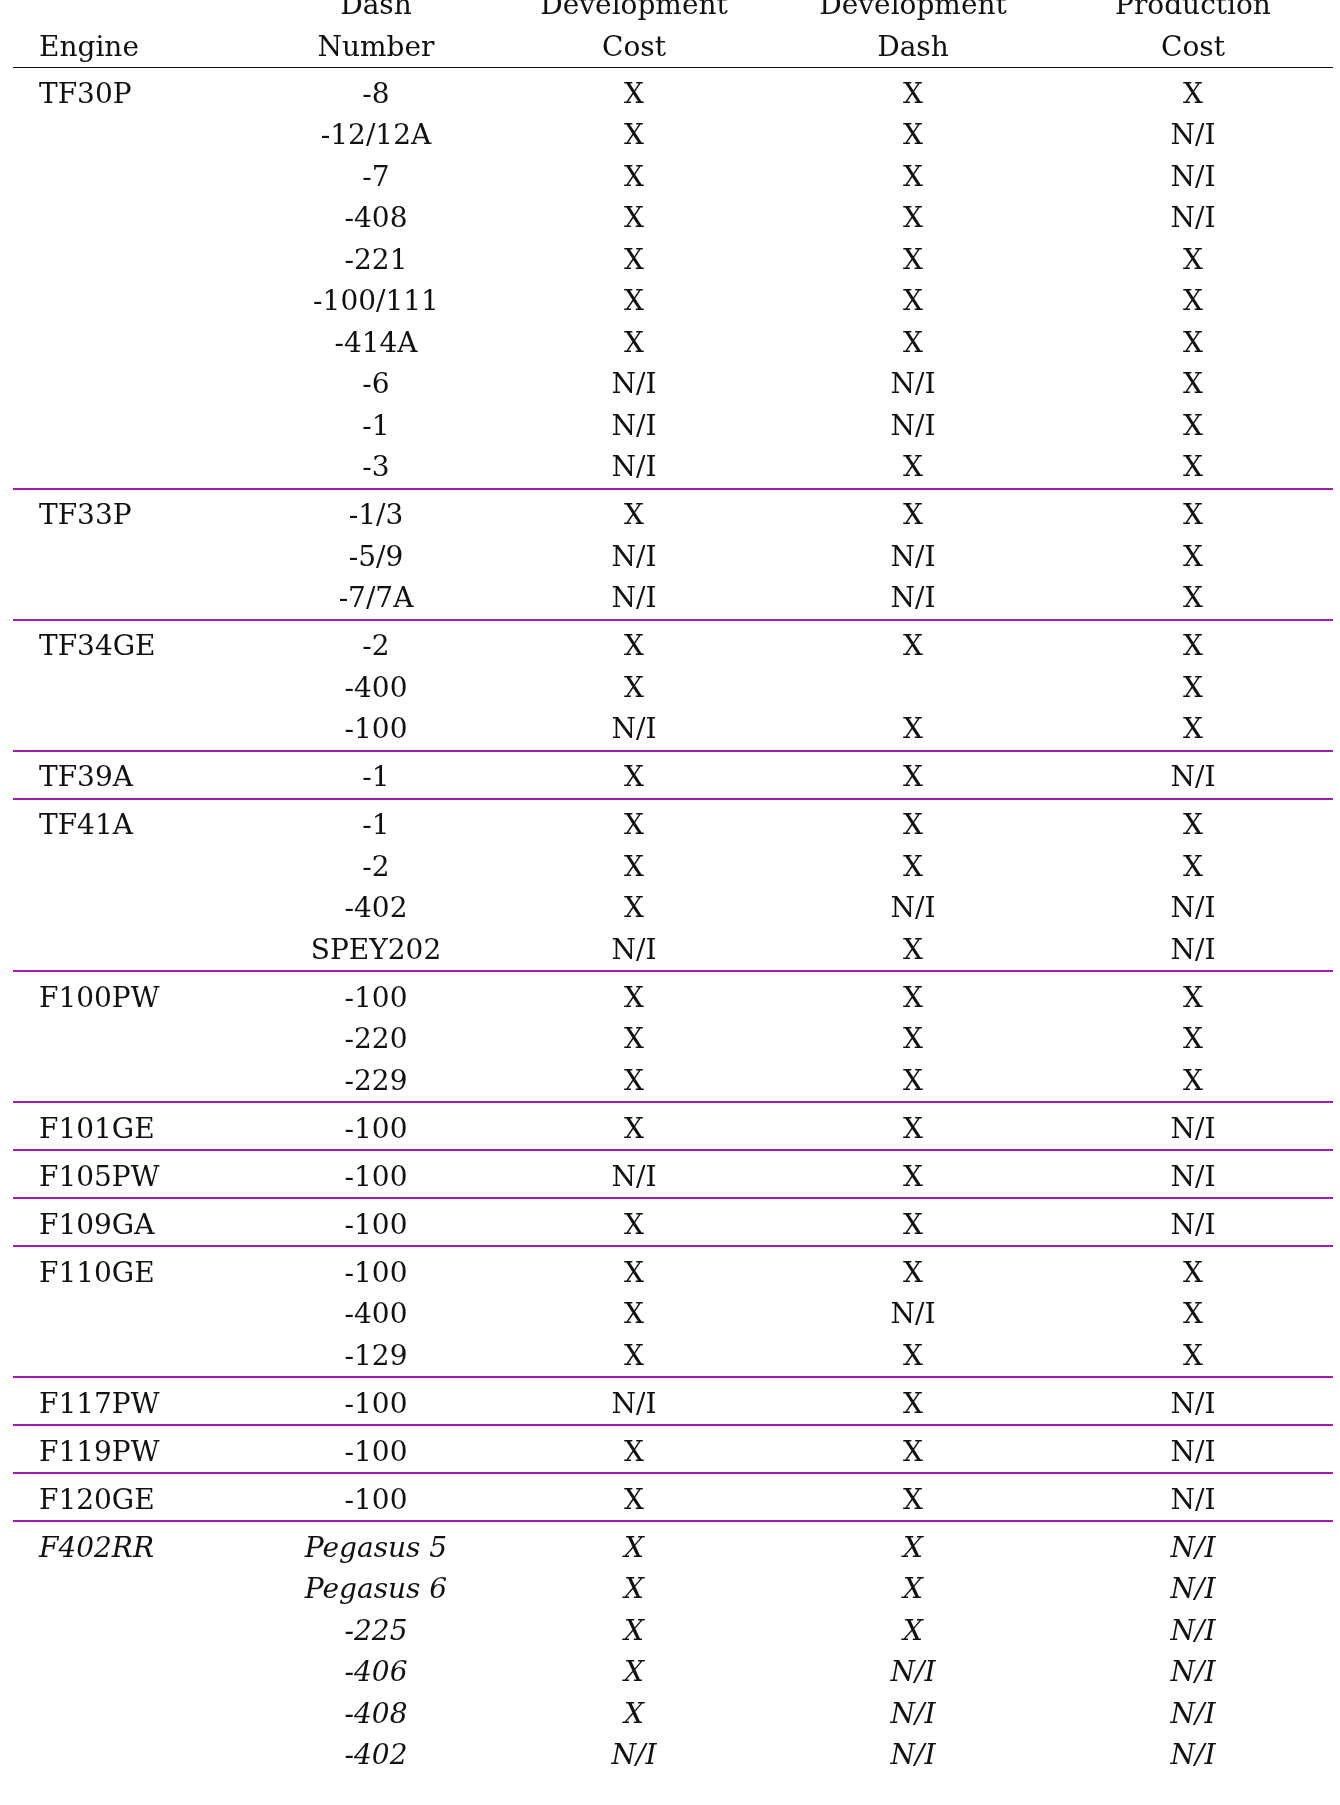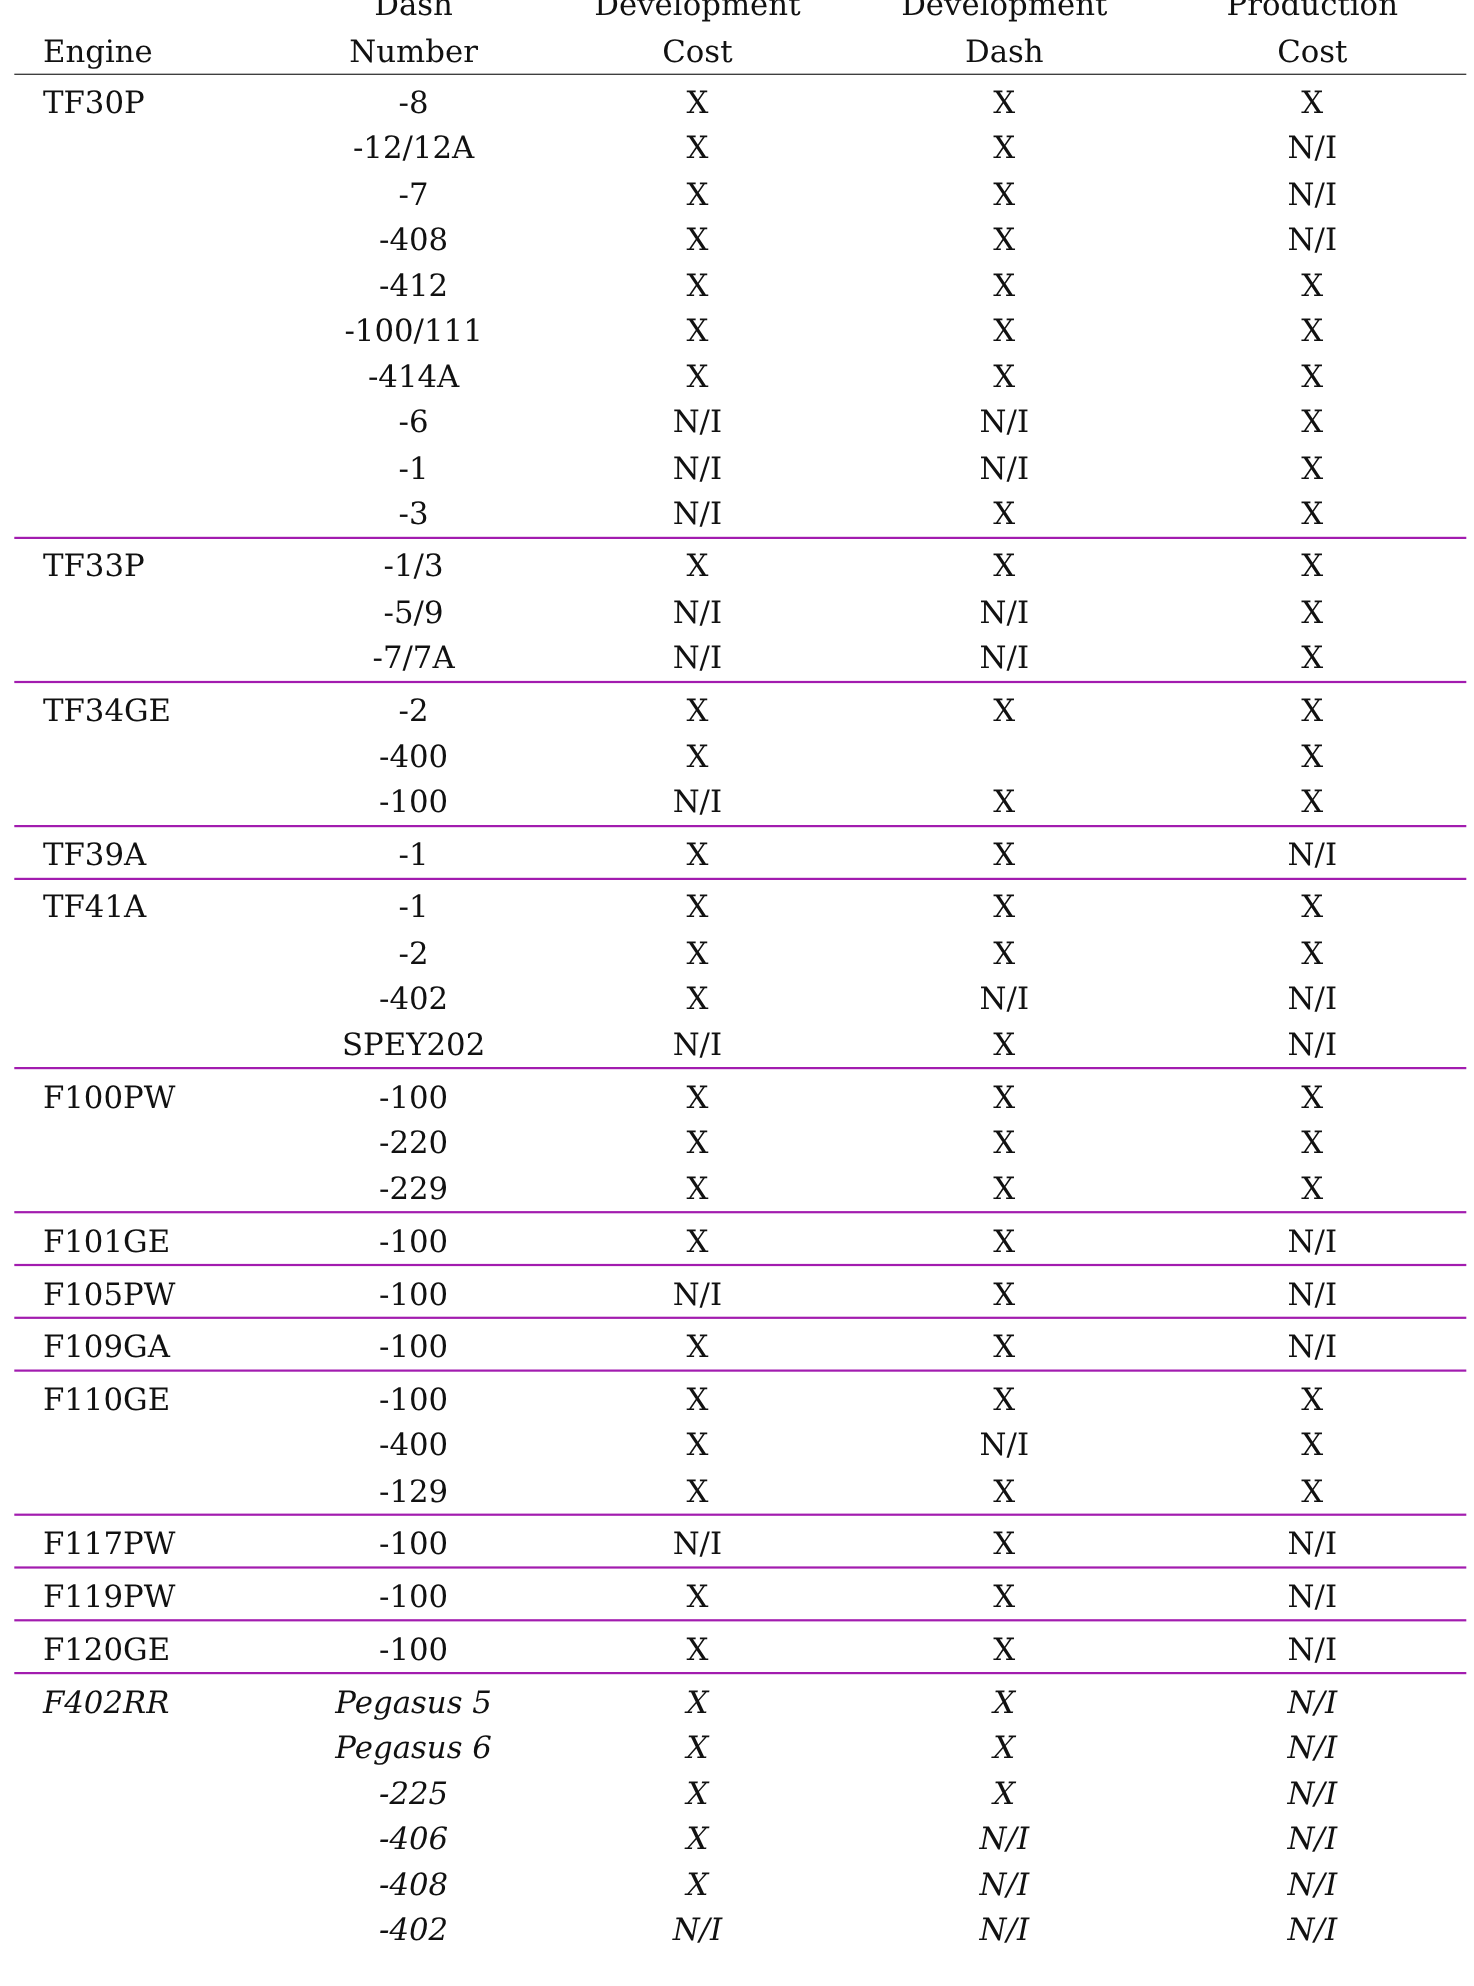--- a/index.html
+++ b/index.html
@@ -108,21 +108,21 @@
           <span class="cell c col-devtime">X</span>
           <span class="cell c col-prodcost">N/I</span>
         </div>
         <div class="row">
           <span class="cell c col-dash">-408</span>
           <span class="cell c col-devcost">X</span>
           <span class="cell c col-devtime">X</span>
           <span class="cell c col-prodcost">N/I</span>
         </div>
         <div class="row">
-          <span class="cell c col-dash">-412</span>
+          <span class="cell c col-dash">-221</span>
           <span class="cell c col-devcost">X</span>
           <span class="cell c col-devtime">X</span>
           <span class="cell c col-prodcost">X</span>
         </div>
         <div class="row">
           <span class="cell c col-dash">-100/111</span>
           <span class="cell c col-devcost">X</span>
           <span class="cell c col-devtime">X</span>
           <span class="cell c col-prodcost">X</span>
         </div>

